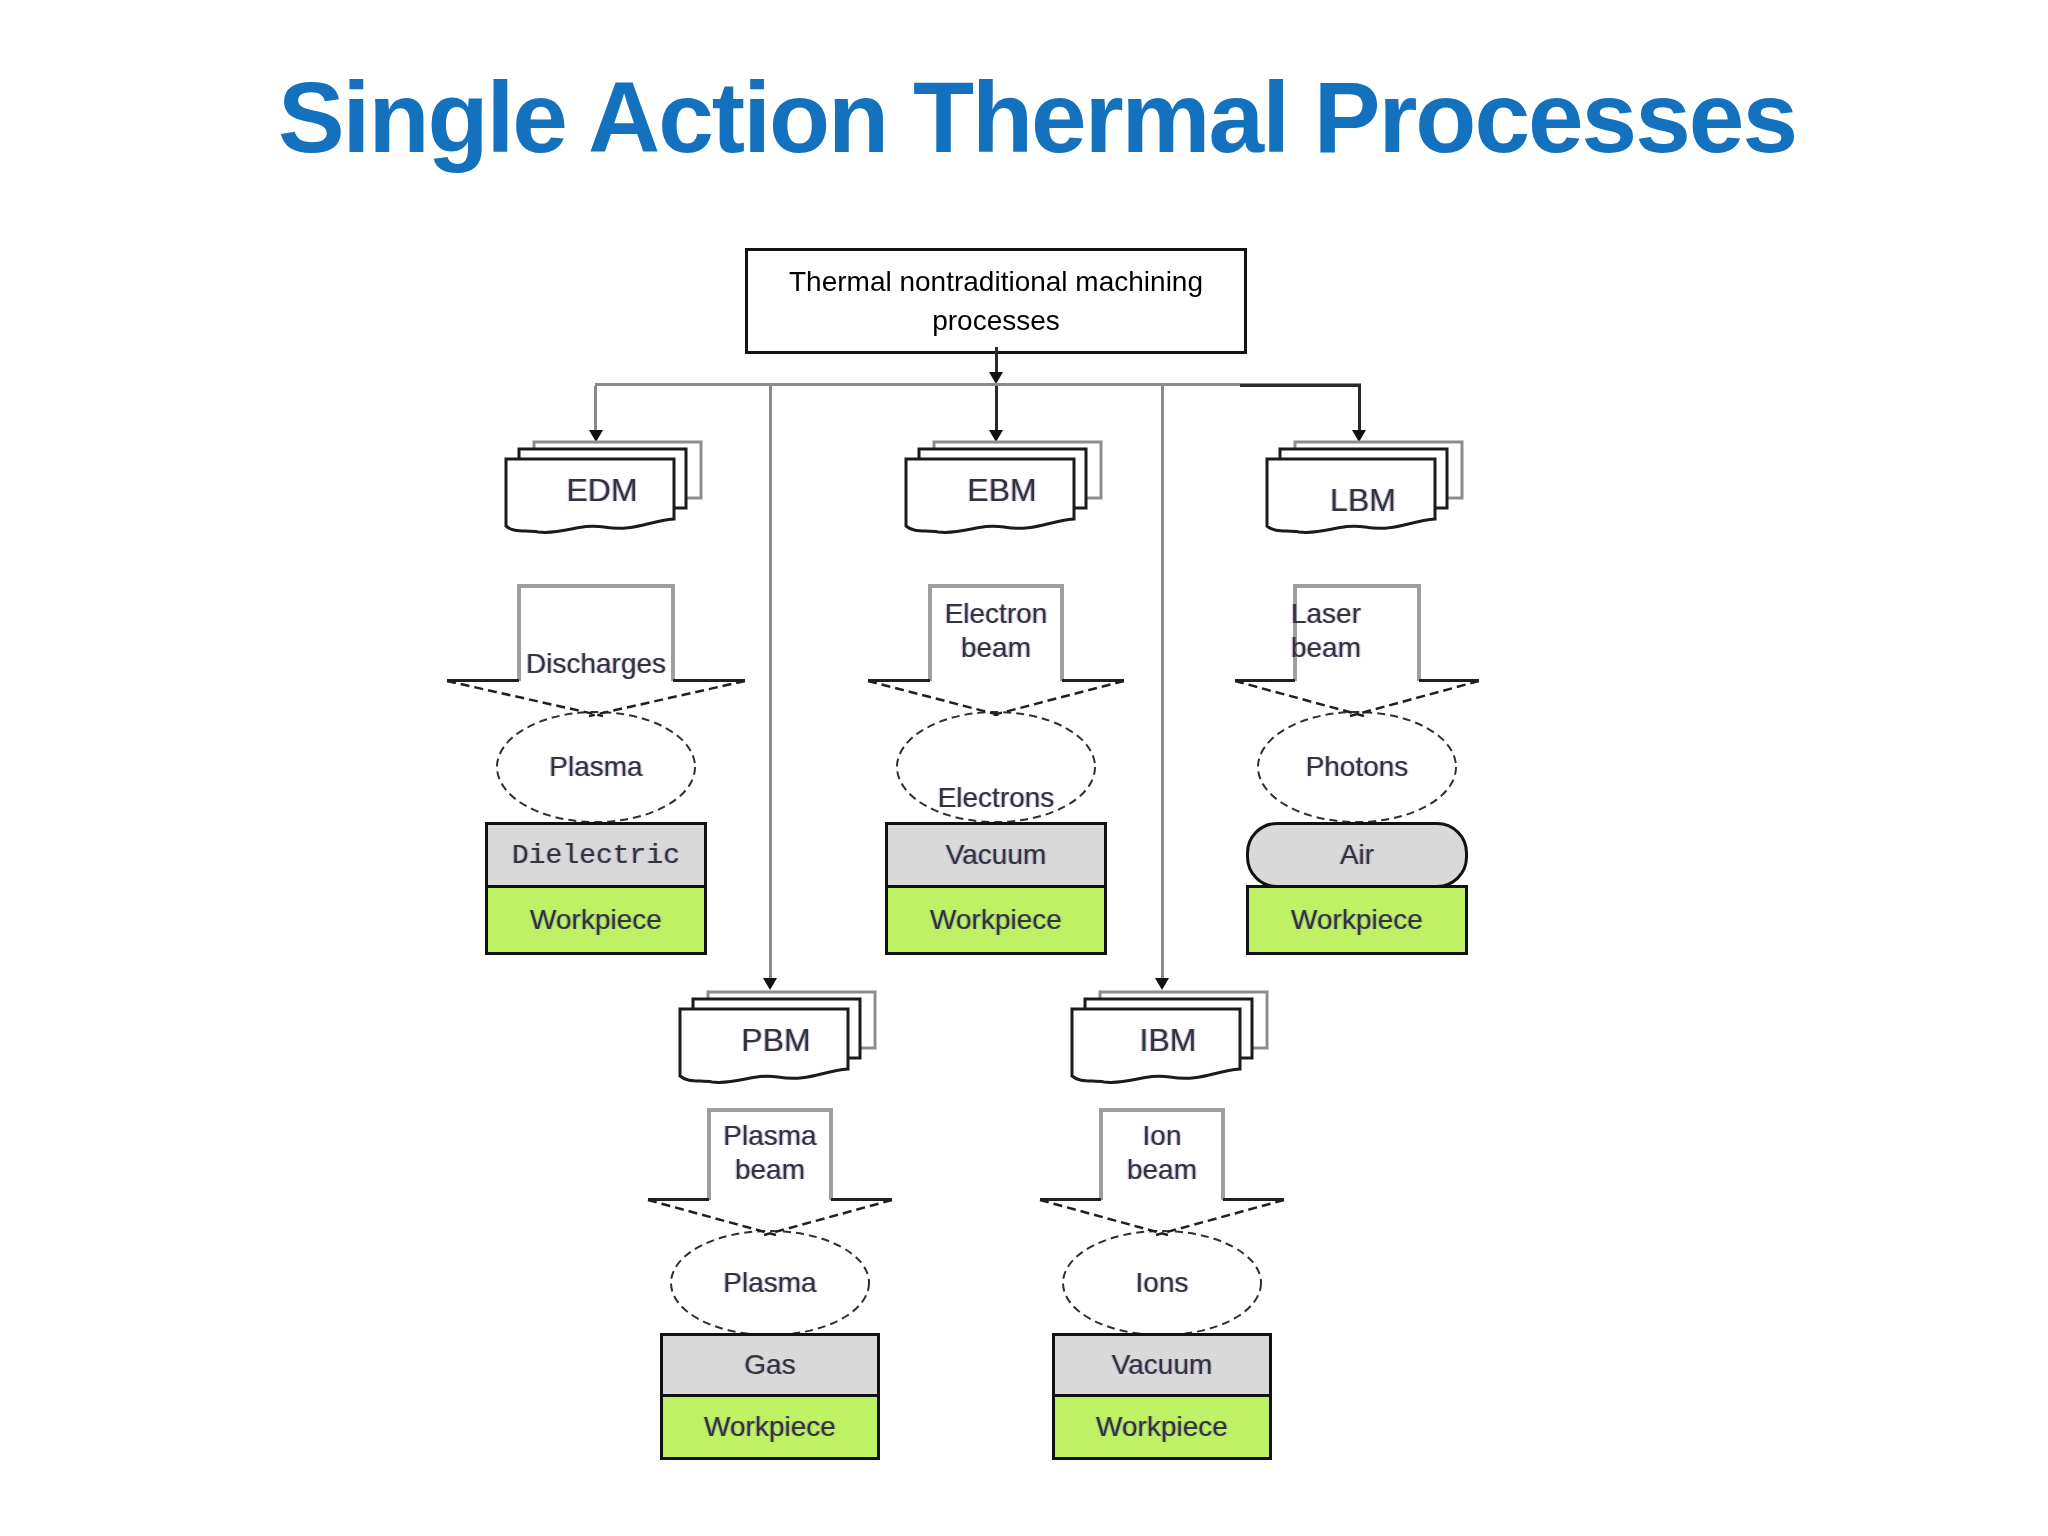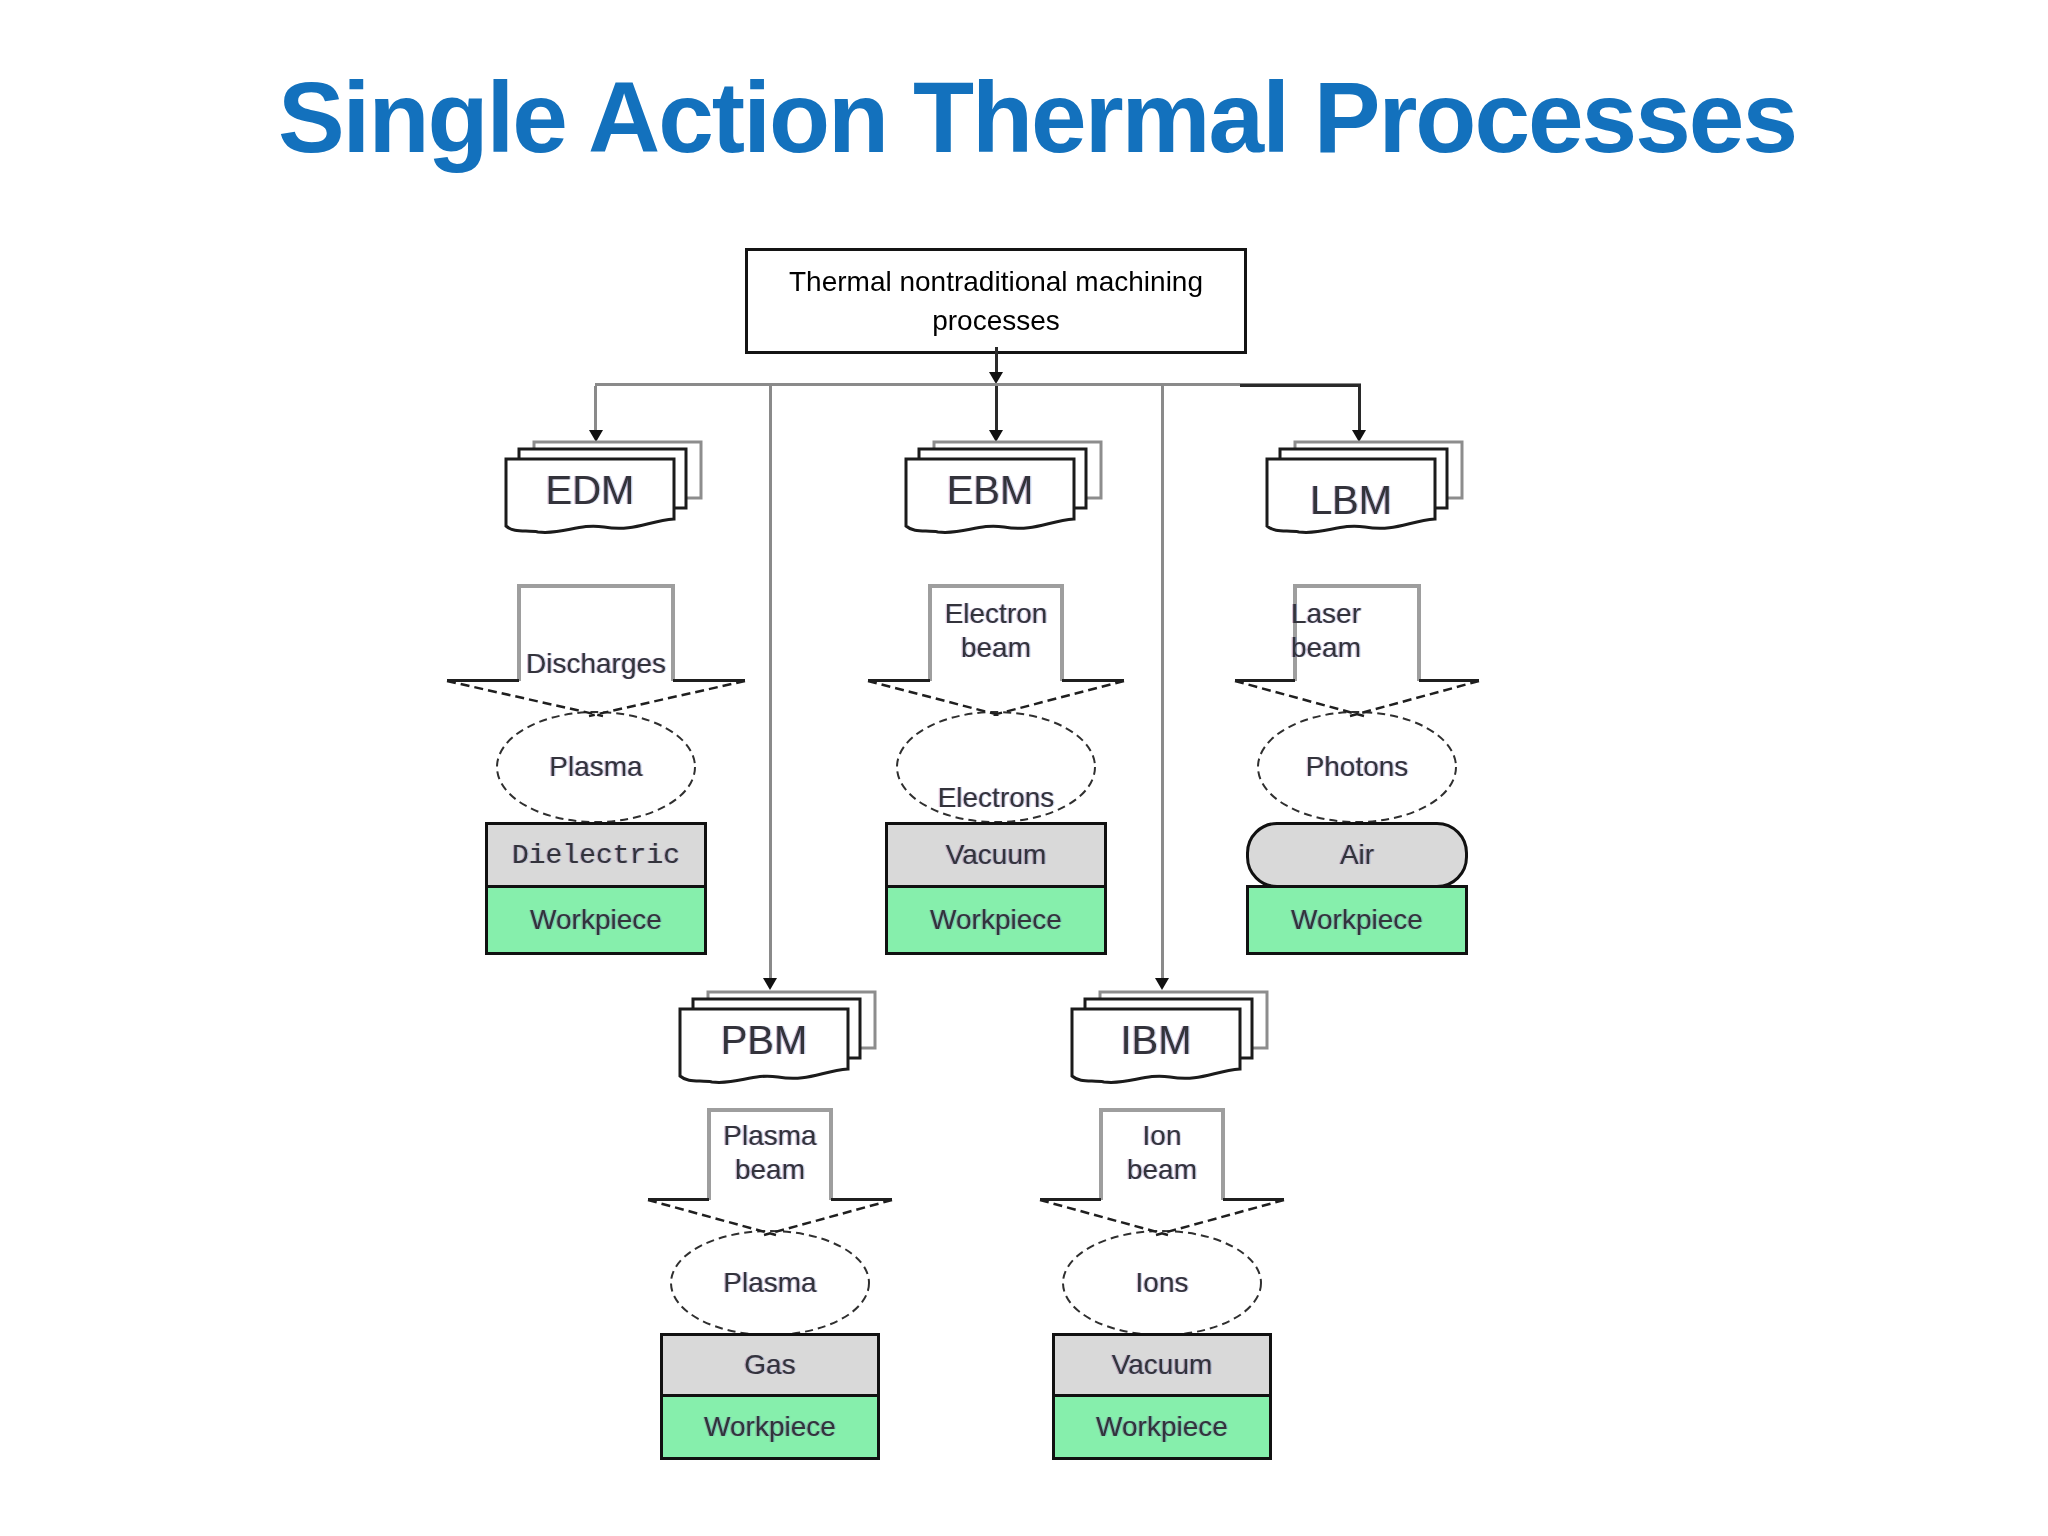--- a/index.html
+++ b/index.html
@@ -11,28 +11,28 @@
   .root-box{position:absolute;left:745px;top:248px;width:502px;height:106px;box-sizing:border-box;
             border:3px solid #141414;background:#fff;display:flex;flex-direction:column;
             justify-content:center;align-items:center;font-size:28px;line-height:1.4;text-align:center;}
   .vline,.hline{position:absolute;background:#8a8a8a;}
   .vline{width:3px;}
   .hline{height:3px;}
   .dark{background:#2a2a2a;}
   .ah{position:absolute;width:0;height:0;border-left:7px solid transparent;
       border-right:7px solid transparent;border-top:12px solid #111;}
   .col svg{position:absolute;}
-  .stack-label{position:absolute;width:172px;height:44px;display:flex;align-items:center;
-               justify-content:center;font-size:40px;}
+  .stack-label{position:absolute;width:196px;height:44px;display:flex;align-items:center;
+               justify-content:center;font-size:32px;}
   .arrow-label{position:absolute;width:180px;display:flex;flex-direction:column;justify-content:center;
                align-items:center;font-size:28px;line-height:1.2;text-align:center;}
   .ellipse-label{position:absolute;width:200px;height:34px;display:flex;align-items:center;
                justify-content:center;font-size:28px;}
   .box{position:absolute;box-sizing:border-box;border:3px solid #111;display:flex;
-       align-items:center;justify-content:center;font-size:28px;background:#86efac;}
+       align-items:center;justify-content:center;font-size:28px;background:#bef264;}
   .box.gray{background:#d9d9d9;}
 </style>
 </head>
 <body>
 
 <div class="slide">
 
   <h1 class="title">Single Action Thermal Processes</h1>
 
   <div class="root-box">

